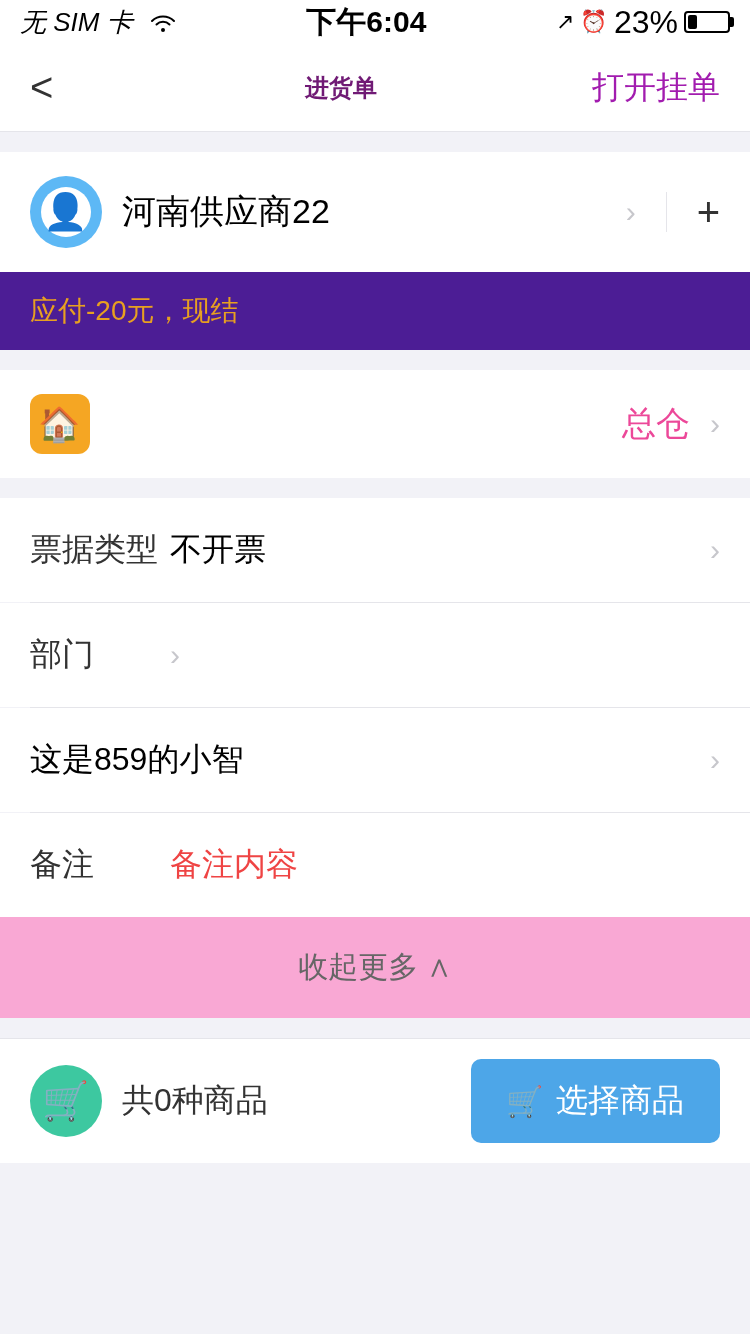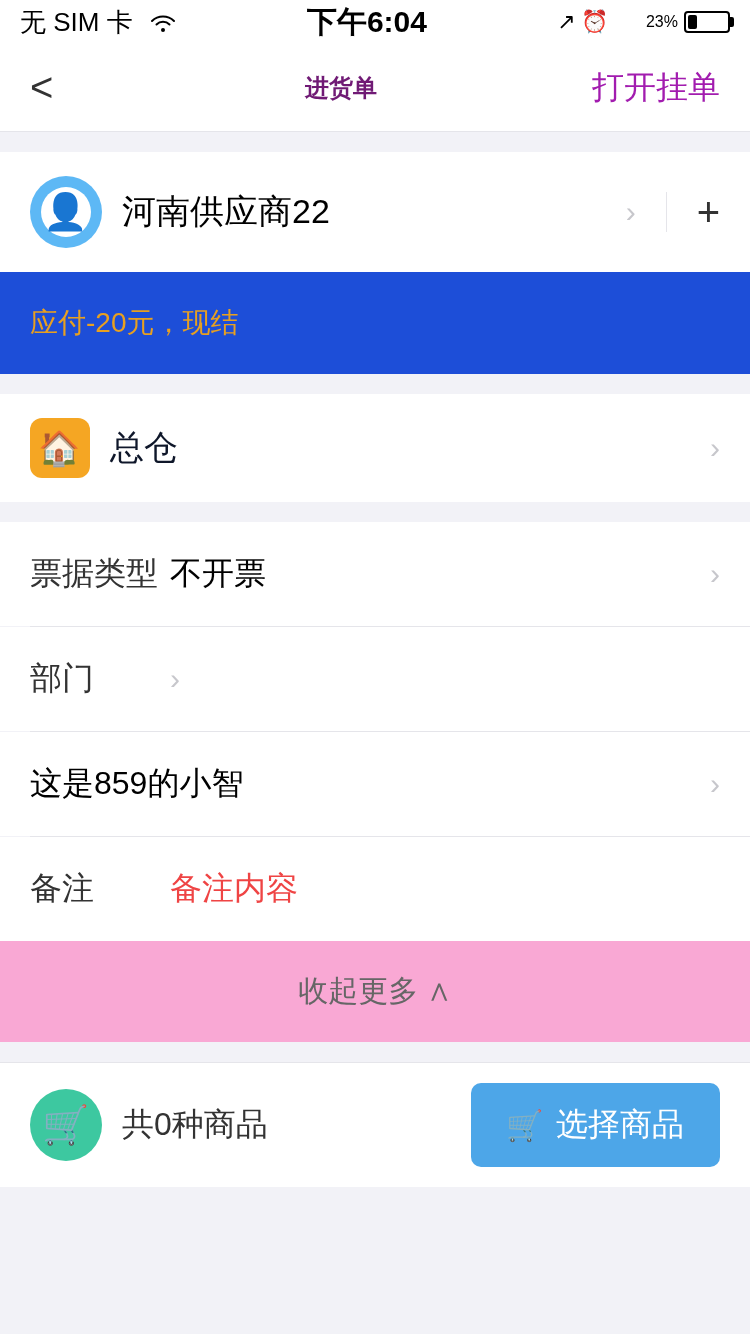--- a/index.html
+++ b/index.html
@@ -23,20 +23,21 @@
       padding: 0 20px;
       font-size: 28px;
       font-weight: 500;
     }
     .status-left {
       display: flex;
       align-items: center;
       gap: 16px;
       font-size: 26px;
       color: #000;
+      font-style: italic;
     }
     .status-center {
       font-size: 30px;
       font-weight: 600;
       color: #000;
     }
     .status-right {
       display: flex;
       align-items: center;
       gap: 6px;
@@ -164,22 +165,22 @@
       cursor: pointer;
     }
     .supplier-divider {
       width: 1px;
       height: 40px;
       background: #e5e5ea;
     }
 
     
     .notice-banner {
-      background: #1d4ed8;
-      padding: 32px 30px;
+      background: #4c1d95;
+      padding: 20px 30px;
       font-size: 28px;
       color: #e8a020;
     }
 
     
     .warehouse-section {
       background: #fff;
       display: flex;
       align-items: center;
       padding: 24px 30px;
@@ -195,21 +196,22 @@
       justify-content: center;
       flex-shrink: 0;
     }
     .warehouse-icon {
       font-size: 34px;
       color: #fff;
     }
     .warehouse-name {
       flex: 1;
       font-size: 34px;
-      color: #0f172a;
+      color: #ec4899;
+      text-align: right;
     }
 
     
     .form-row {
       background: #fff;
       display: flex;
       align-items: center;
       padding: 30px 30px;
       min-height: 96px;
     }
@@ -302,21 +304,21 @@
     <svg class="wifi-icon" viewBox="0 0 28 20" fill="none" xmlns="http://www.w3.org/2000/svg">
       <path d="M14 16a2 2 0 110 4 2 2 0 010-4z" fill="#000"></path>
       <path d="M7.5 12.5C9.2 10.8 11.5 9.8 14 9.8s4.8 1 6.5 2.7" stroke="#000" stroke-width="2" fill="none" stroke-linecap="round"></path>
       <path d="M3 9C5.8 6.2 9.7 4.5 14 4.5s8.2 1.7 11 4.5" stroke="#000" stroke-width="2" fill="none" stroke-linecap="round"></path>
     </svg>
   </div>
   <div class="status-center">下午6:04</div>
   <div class="status-right">
     <span style="font-size:22px;">↗</span>
     <span style="font-size:22px;">⏰</span>
-    <span style="font-size:16px;margin-left:31px;">23%</span>
+    <span style="font-size:32px;">23%</span>
     <div class="battery-icon">
       <div class="battery-fill"></div>
     </div>
   </div>
 </div>
 
 <div class="nav-bar">
   <span class="nav-back">&lt;</span>
   <span class="nav-title">进货单</span>
   <span class="nav-action">打开挂单</span>

